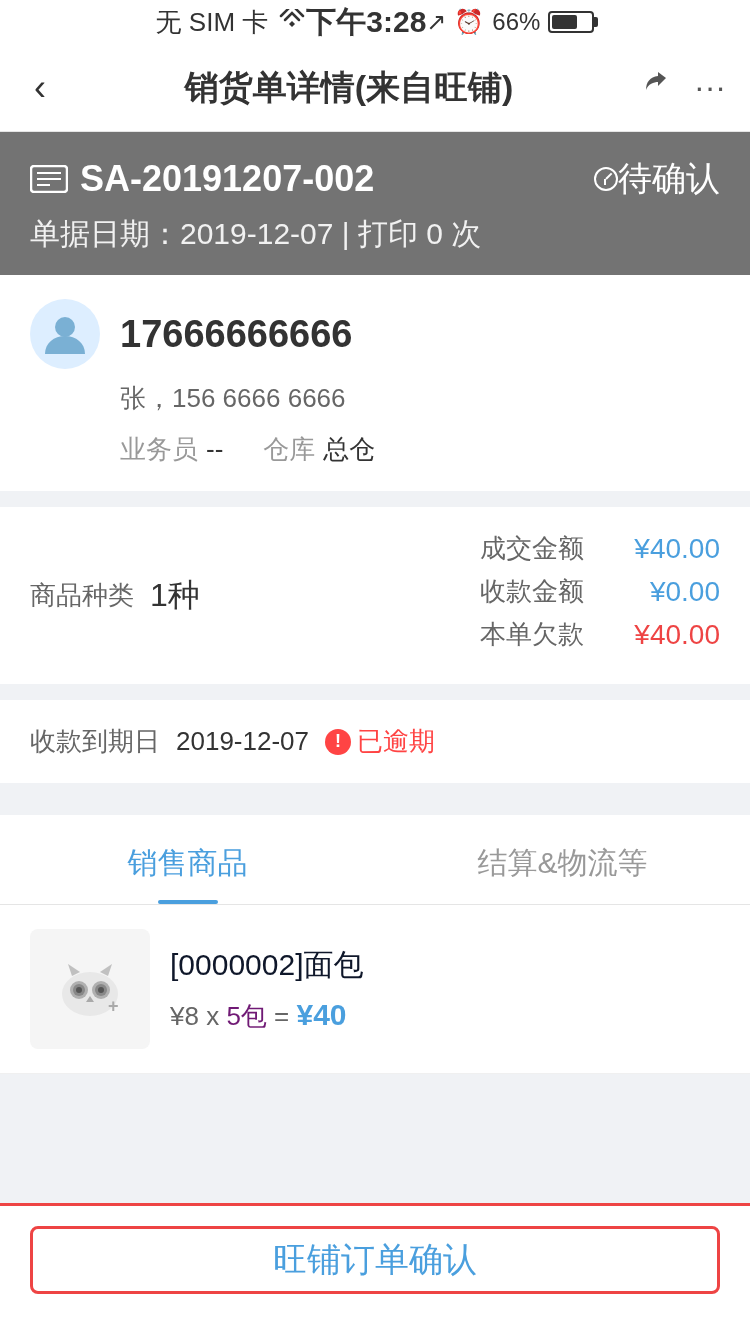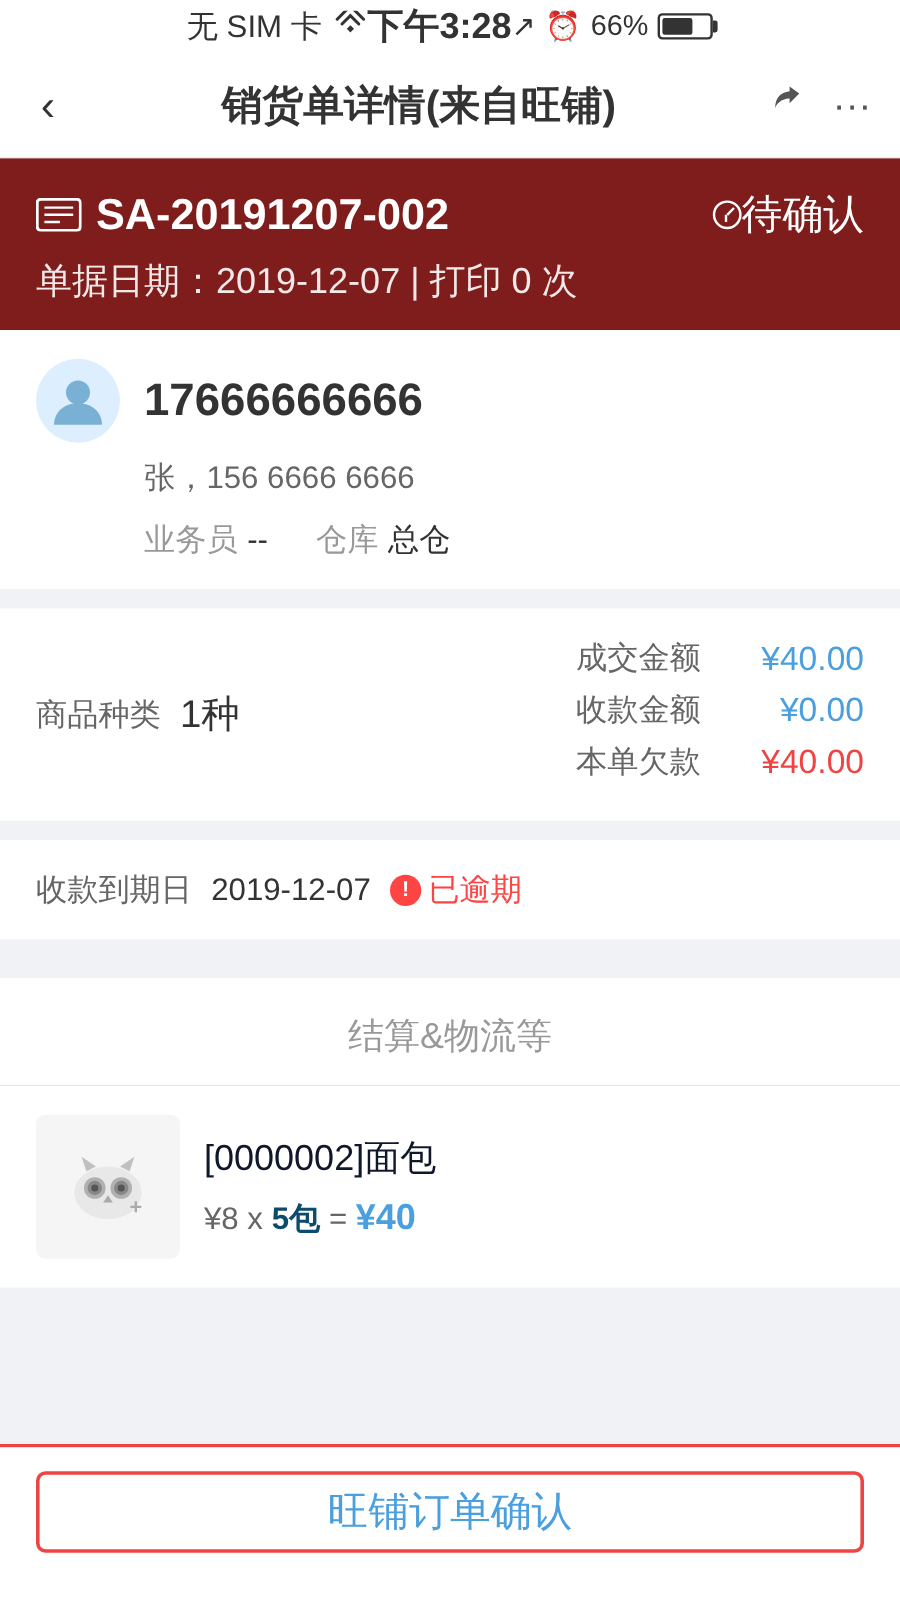--- a/index.html
+++ b/index.html
@@ -67,21 +67,21 @@
       gap: 20px;
     }
     .nav-icon {
       font-size: 32px;
       color: #555;
       cursor: pointer;
     }
 
     
     .order-header {
-      background: #7f1d1d;
+      background: #737373;
       padding: 24px 30px 20px;
       margin-bottom: 0;
     }
     .order-header-top {
       display: flex;
       justify-content: space-between;
       align-items: center;
       margin-bottom: 12px;
     }
     .order-number {
@@ -290,21 +290,21 @@
     .product-name {
       font-size: 30px;
       color: #0f172a;
       font-weight: 500;
       margin-bottom: 12px;
     }
     .product-price {
       font-size: 26px;
       color: #666;
     }
-    .product-price .highlight { color: #0c4a6e; font-weight: 700; }
+    .product-price .highlight { color: #701a75; font-weight: 400; }
     .product-price .total { color: #4a9fde; font-size: 30px; font-weight: 700; }
 
     
     .empty-area {
       background: #f0f2f5;
       height: 200px;
     }
 
     
     .bottom-area {
@@ -444,20 +444,23 @@
       <span class="overdue-icon">!</span>
       <span class="overdue-text">已逾期</span>
     </div>
   </div>
 </div>
 
 <div class="divider"></div>
 
 <div class="tabs-container">
   <div class="tabs-row">
+    <div class="tab-item active">
+      <span>销售商品</span>
+    </div>
     <div class="tab-item">
       <span>结算&amp;物流等</span>
     </div>
   </div>
 
   <div class="product-list">
     <div class="product-item">
       <div class="product-thumb">
         <svg width="80" height="70" viewBox="0 0 80 70">
 

